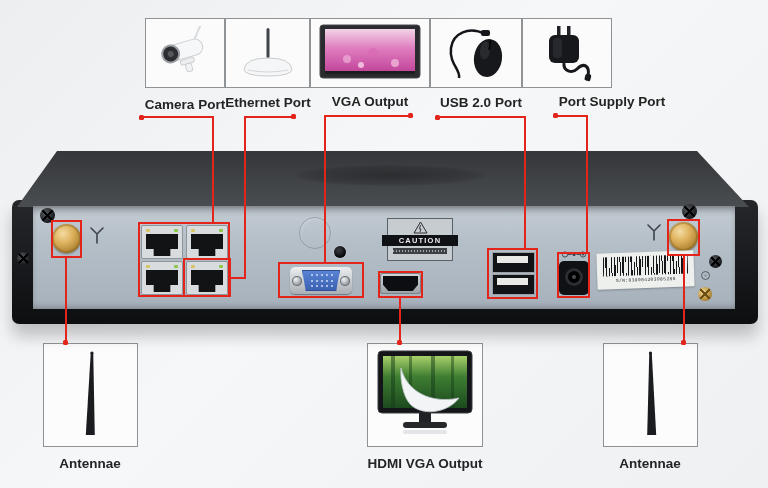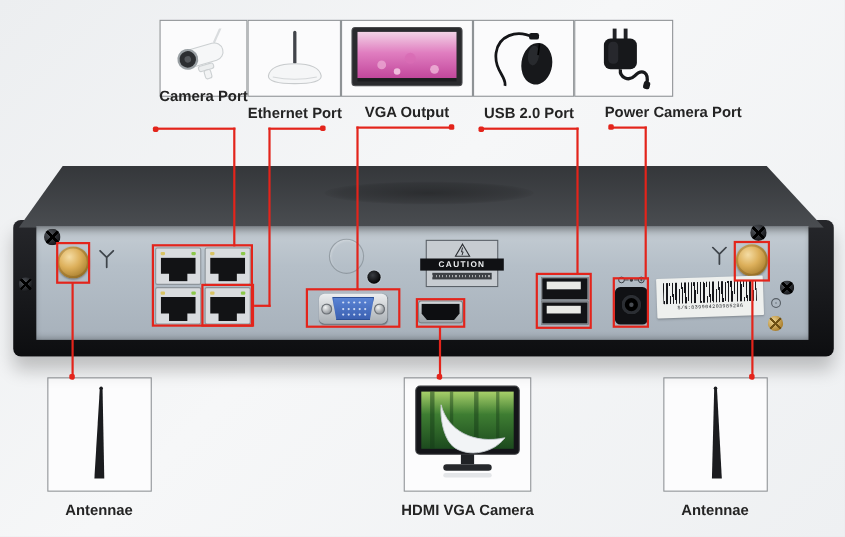--- a/index.html
+++ b/index.html
@@ -149,25 +149,25 @@
     <svg width="70" height="58" viewBox="0 0 70 58">
       <rect x="25" y="2" width="3.5" height="10" fill="#212226"></rect>
       <rect x="35" y="2" width="3.5" height="10" fill="#212226"></rect>
       <rect x="17" y="11" width="30" height="28" rx="6" fill="#17181b"></rect>
       <rect x="21" y="14" width="9" height="20" rx="4" fill="#34373c" opacity=".55"></rect>
       <path d="M32,39 C31,47 40,50 45,45 C52,38 58,42 56,52" stroke="#17181b" stroke-width="3" fill="none"></path>
       <rect x="53" y="50" width="6" height="7" rx="2" fill="#17181b" transform="rotate(15 56 53)"></rect>
     </svg>
   </div>
 
-  <div class="lbl" style="left:185px;top:80px;">Camera Port</div>
+  <div class="lbl" style="left:185px;top:97px;">Camera Port</div>
   <div class="lbl" style="left:268px;top:95px;">Ethernet Port</div>
   <div class="lbl" style="left:370px;top:94px;">VGA Output</div>
   <div class="lbl" style="left:481px;top:95px;text-align:center;">USB 2.0 Port</div>
-  <div class="lbl" style="left:612px;top:94px;">Power Camera Port</div>
+  <div class="lbl" style="left:612px;top:94px;">Port Supply Port</div>
 
   <div class="chassis-base"></div>
   <div class="chassis-top"></div>
   <div class="top-indent"></div>
   <div class="panel"></div>
 
   <div class="screw" style="left:40px;top:208px;width:15px;height:15px;"></div>
   <div class="screw" style="left:17px;top:252px;width:13px;height:13px;"></div>
   <div class="screw" style="left:682px;top:204px;width:15px;height:15px;"></div>
   <div class="screw" style="left:709px;top:255px;width:13px;height:13px;"></div>
@@ -345,16 +345,16 @@
   <div class="lbox" style="left:603px;top:343px;width:95px;height:104px;background:#fcfcfd;">
     <svg width="30" height="92" viewBox="0 0 30 92">
       <g transform="rotate(-1 15 46)">
         <path d="M14,4 L16.5,4 L19.5,86 L10.5,86 Z" fill="#1b1c1f"></path>
         <circle cx="15.2" cy="4" r="1.6" fill="#1b1c1f"></circle>
       </g>
     </svg>
   </div>
 
   <div class="lbl" style="left:90px;top:456px;">Antennae</div>
-  <div class="lbl" style="left:425px;top:456px;">HDMI VGA Camera</div>
+  <div class="lbl" style="left:425px;top:456px;">HDMI VGA Output</div>
   <div class="lbl" style="left:650px;top:456px;">Antennae</div>
 
 </div>
 
 </body></html>

